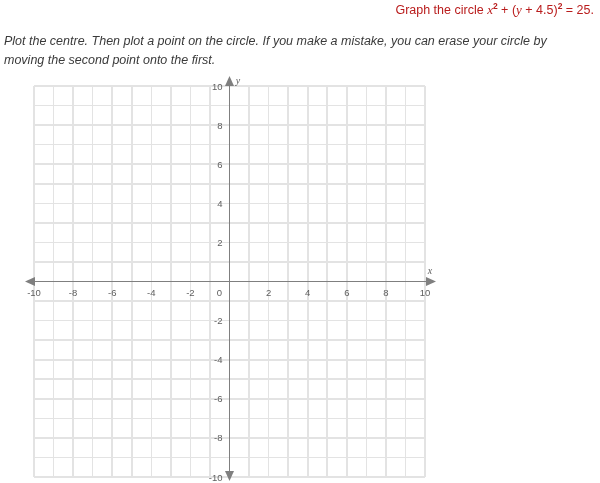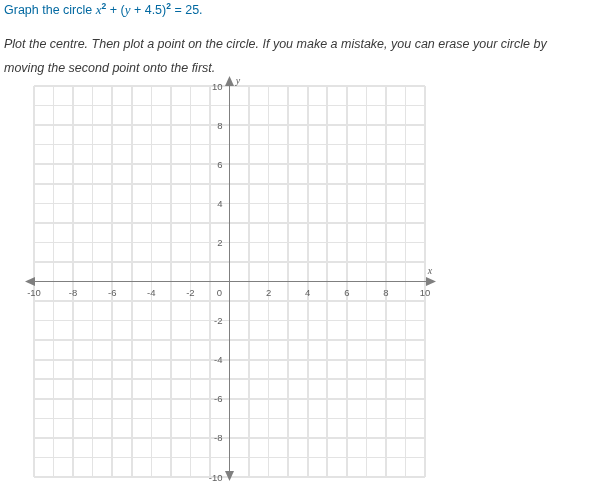--- a/index.html
+++ b/index.html
@@ -19,42 +19,43 @@
   }
 
   
   .prompt {
     position: absolute;
     left: 4px;
     top: 2px;
     width: 590px;
     font-size: 12.5px;
     line-height: 16px;
-    color: #0369a1;
+    color: #b91c1c;
     white-space: nowrap;
+    text-align: right;
   }
   .prompt .var {
     font-style: italic;
     font-family: "Liberation Serif", "DejaVu Serif", serif;
     font-size: 13px;
   }
   .prompt sup {
     font-size: 8.5px;
     font-weight: bold;
     vertical-align: super;
     line-height: 0;
   }
 
   .instructions {
     position: absolute;
     left: 4px;
     top: 32px;
     width: 580px;
     font-size: 12.5px;
-    line-height: 24px;
+    line-height: 19px;
     font-style: italic;
     color: #3a3a3a;
   }
 
   
   .graph {
     position: absolute;
     left: 0;
     top: 0;
     width: 600px;

